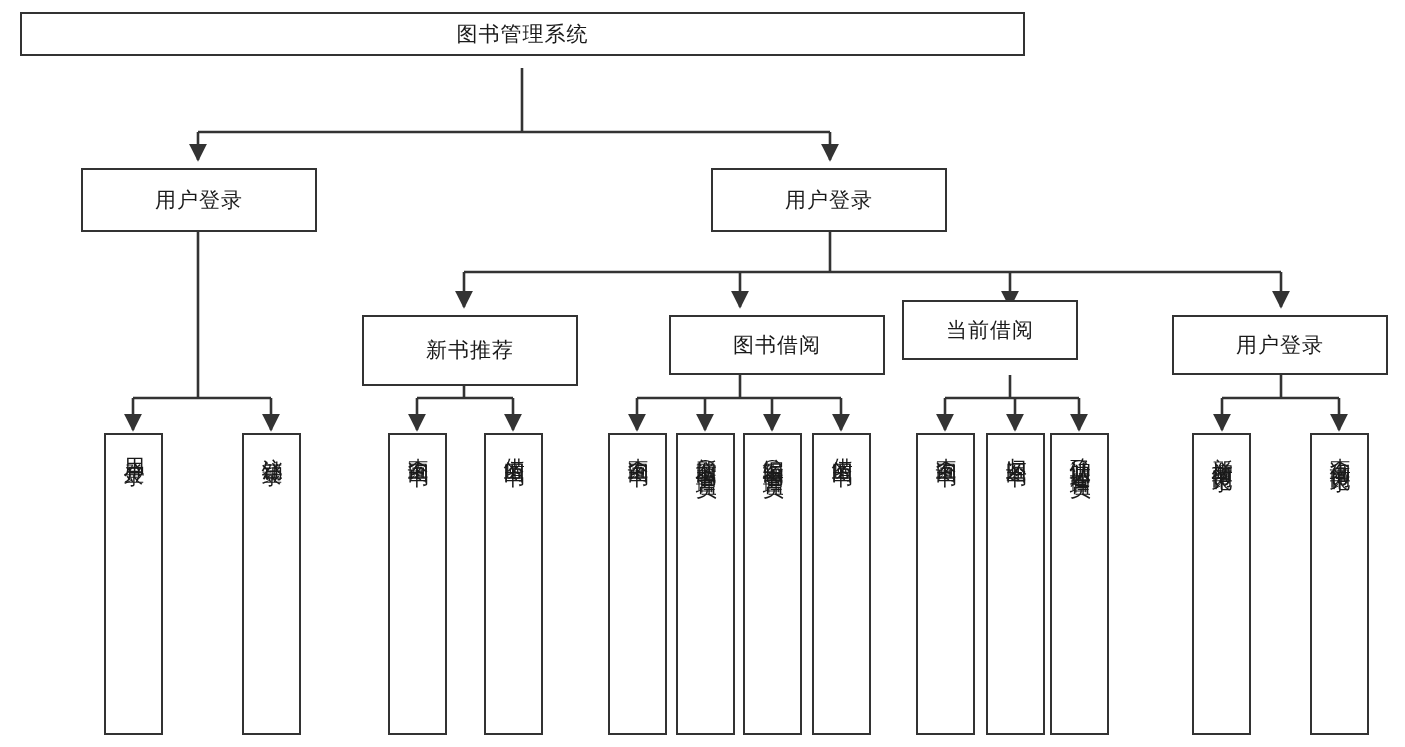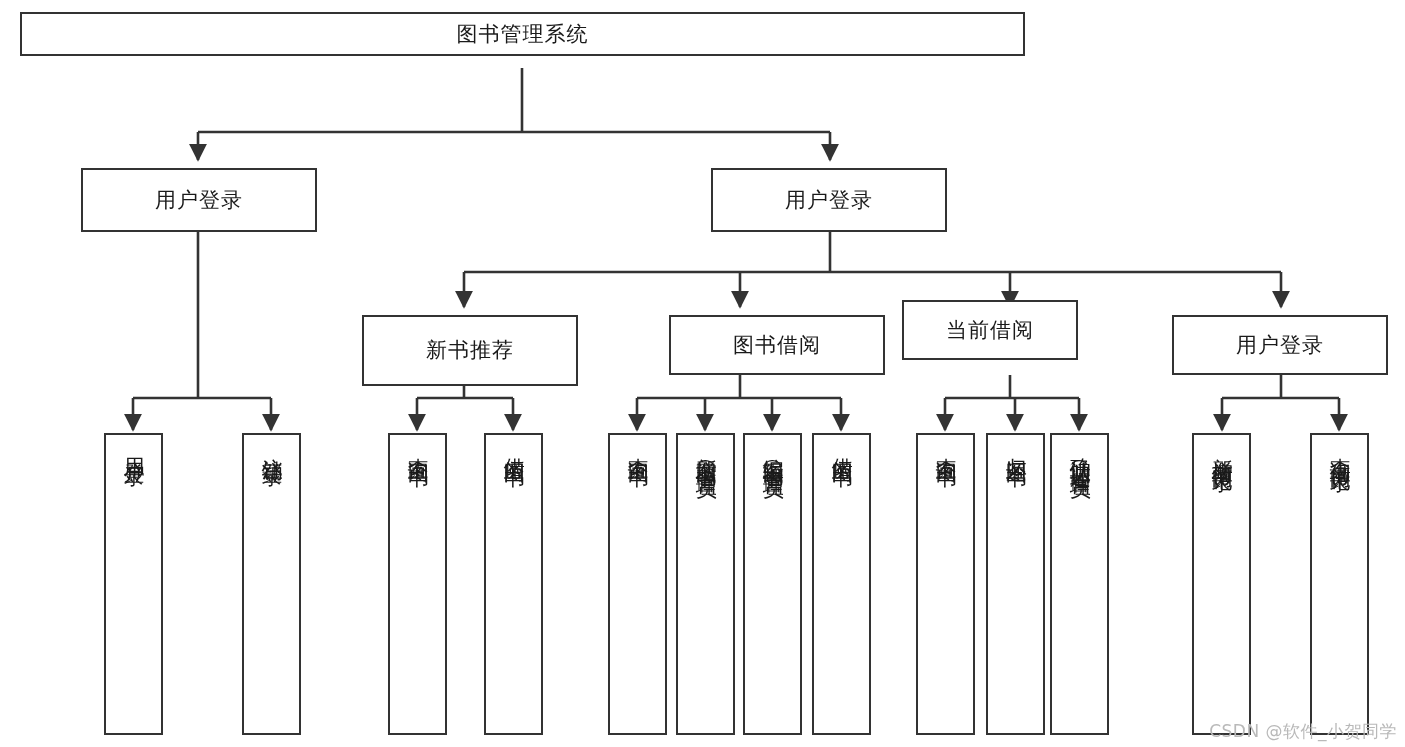--- a/index.html
+++ b/index.html
@@ -192,15 +192,14 @@
   </div>
 
   <div class="node leaf" style="left:1192px;top:433px;width:59px;height:302px;">
     <span class="label">新增借阅记录</span>
   </div>
 
   <div class="node leaf" style="left:1310px;top:433px;width:59px;height:302px;">
     <span class="label">查询借阅记录</span>
   </div>
 
-  <div class="watermark">CSDN @软件_小贺同学</div>
 
 </div>
 
 </body></html>

